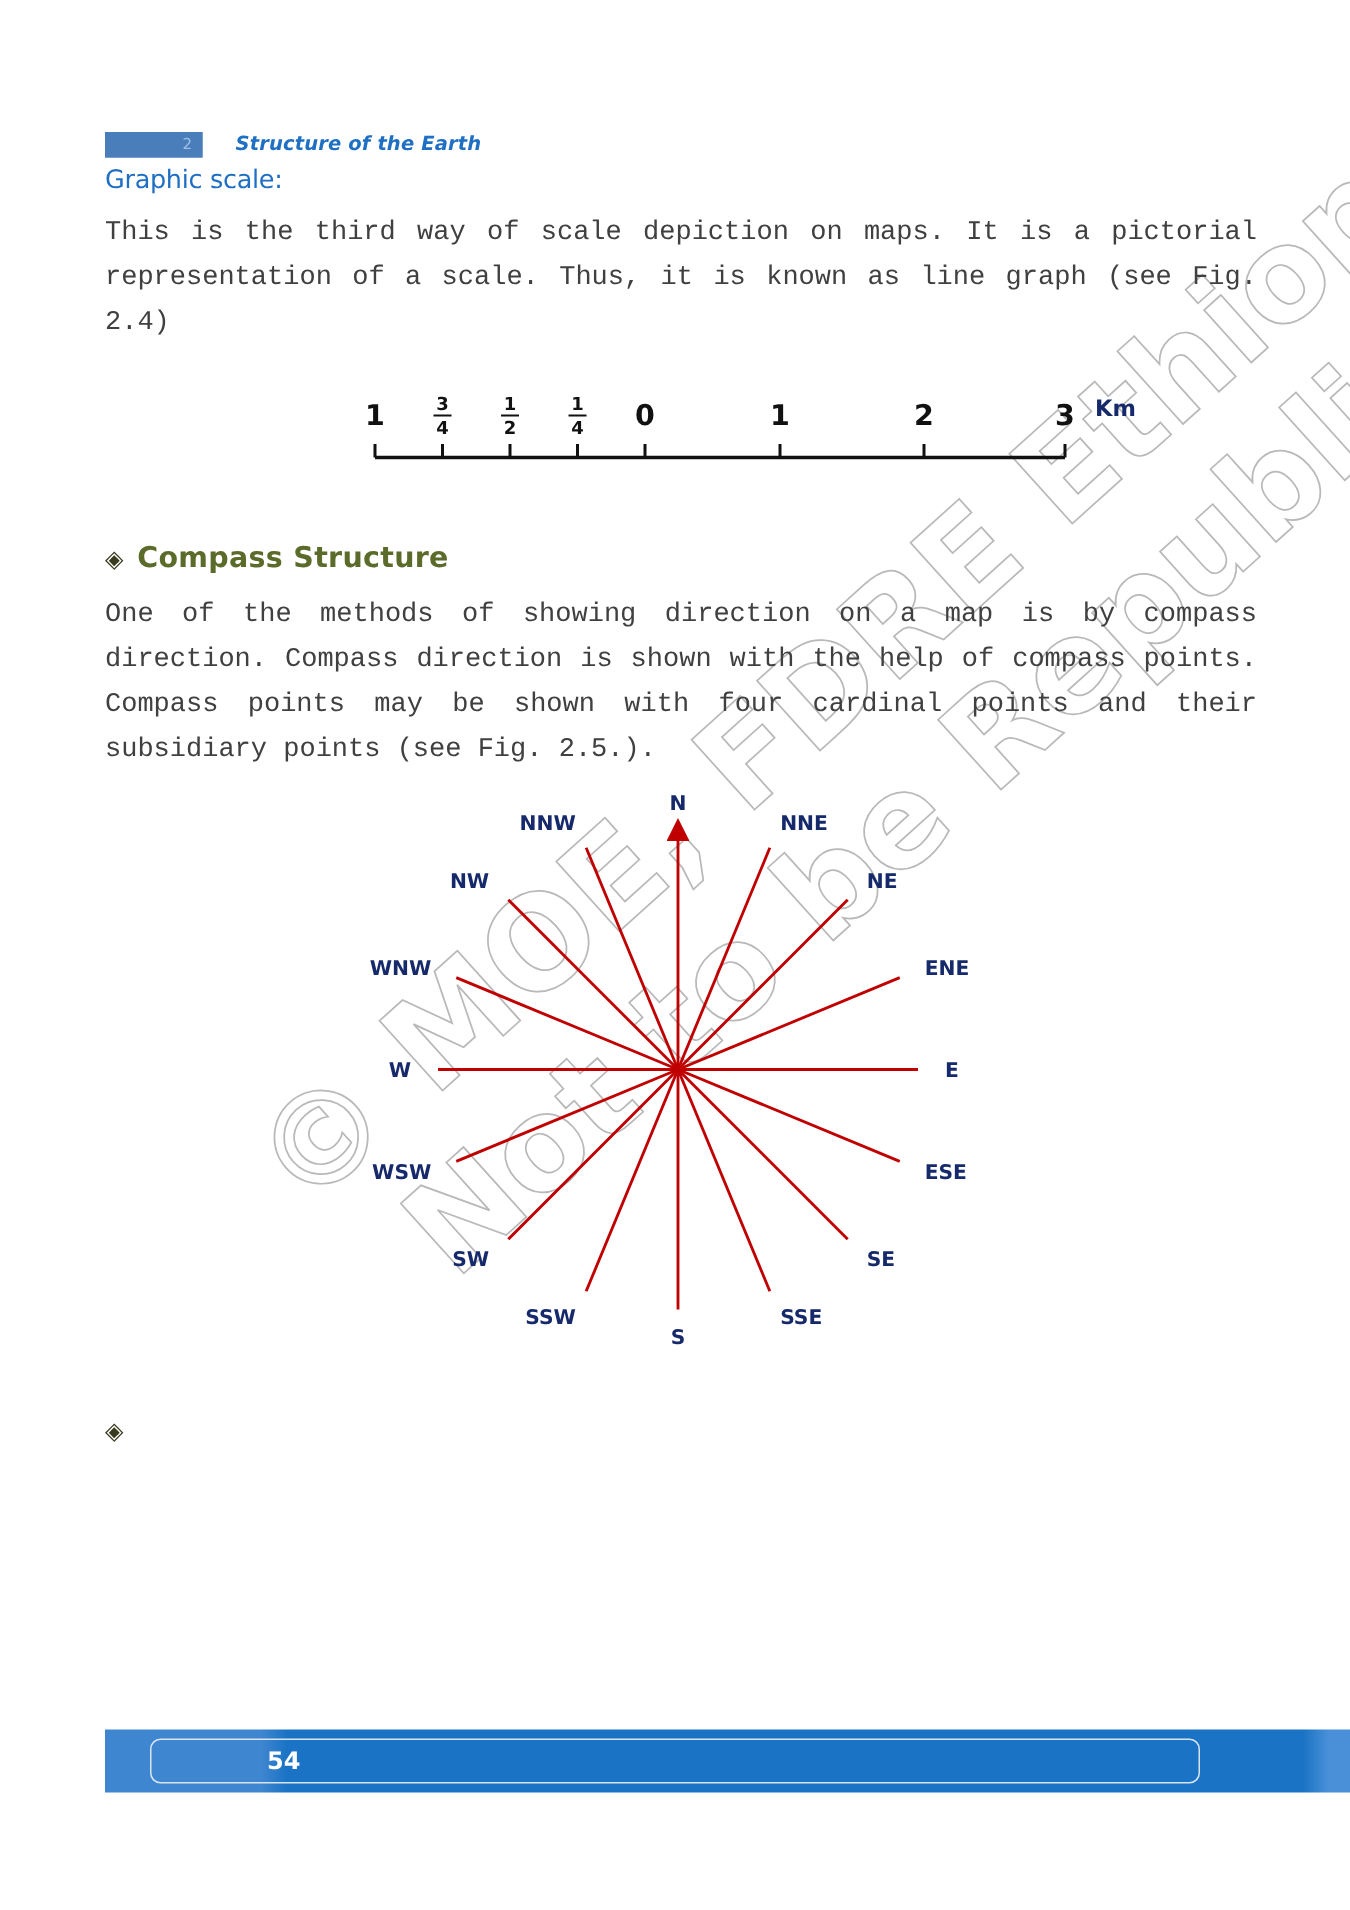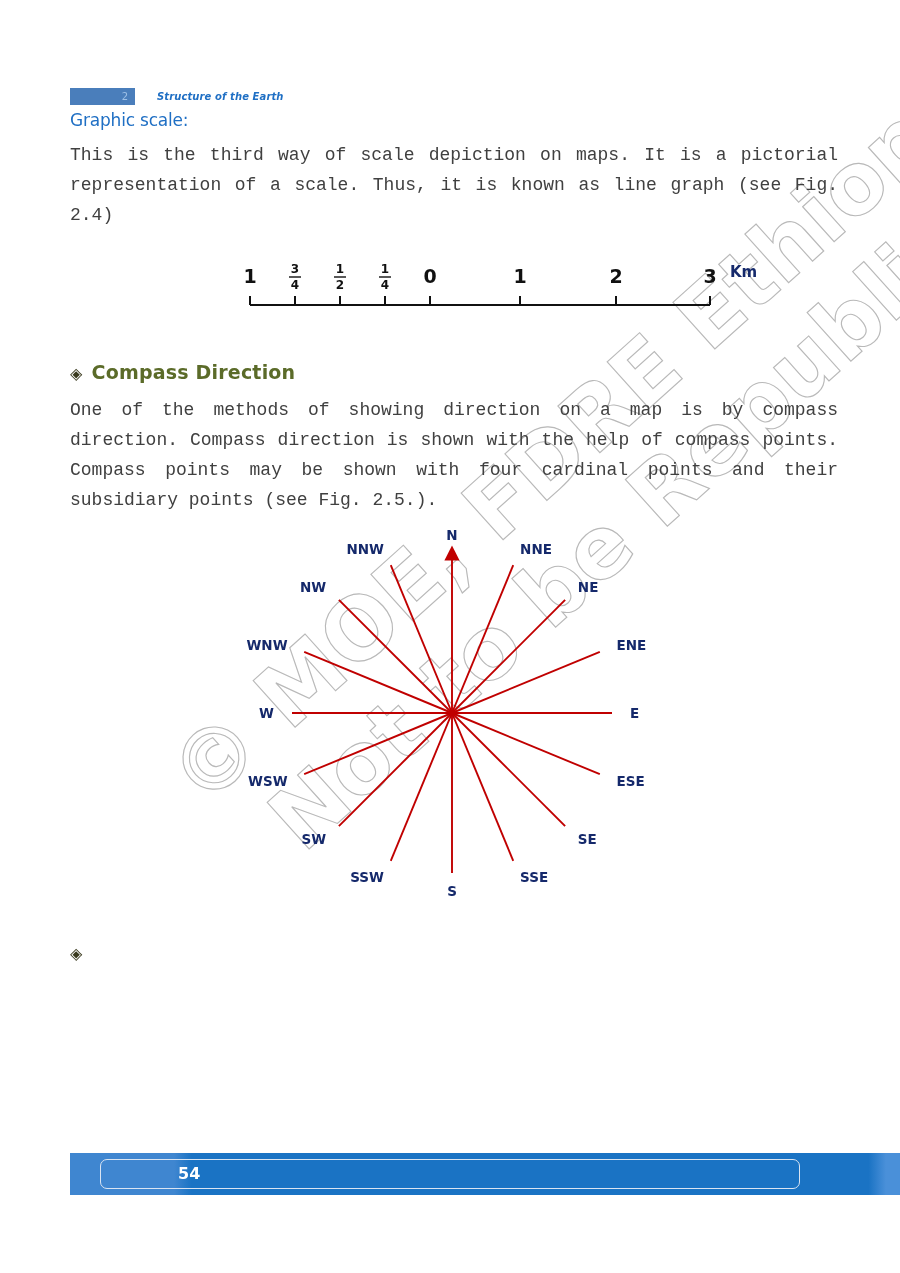--- a/index.html
+++ b/index.html
@@ -53,21 +53,21 @@
     font-size: 10px;
     font-weight: normal;
     text-align: right;
     padding-right: 6px;
     box-sizing: border-box;
     line-height: 16px;
   }
   #chapter-title {
     margin-left: 22px;
     font-family: "DejaVu Sans", sans-serif;
-    font-size: 10px;
+    font-size: 13px;
     font-weight: bold;
     font-style: italic;
     color: #1f6fc4;
     letter-spacing: 0.1px;
   }
 
   
   #content {
     position: absolute;
     left: 70px;
@@ -216,21 +216,21 @@
               <text x="480" y="34" text-anchor="middle" font-size="19" font-weight="bold" fill="#111111">3</text>
             </g>
 
           <text id="scale-unit" x="500" y="28" font-size="15" font-weight="bold" fill="#15296b">Km</text>
         </g>
       </svg>
     </div>
 
     <div class="heading-olive" style="margin-top:22px;">
       <span class="bullet">◈</span>
-      <span>Compass Direction</span>
+      <span>Compass Structure</span>
     </div>
     <p class="body" style="margin-top:12px;">One of the methods of showing direction on a map is by compass direction. Compass direction is shown with the help of compass points. Compass points may be shown with four cardinal points and their subsidiary points (see Fig. 2.5.).</p>
 
     <div class="figure" id="fig-compass-wrap">
       <svg id="compass-svg" width="768" height="380" viewBox="0 0 768 380">
         <defs>
           <marker id="arrowN" markerWidth="8" markerHeight="8" refX="4" refY="4" orient="auto" markerUnits="strokeWidth">
             <path d="M0,0 L8,4 L0,8 z" fill="#c00000"></path>
           </marker>
         </defs>

